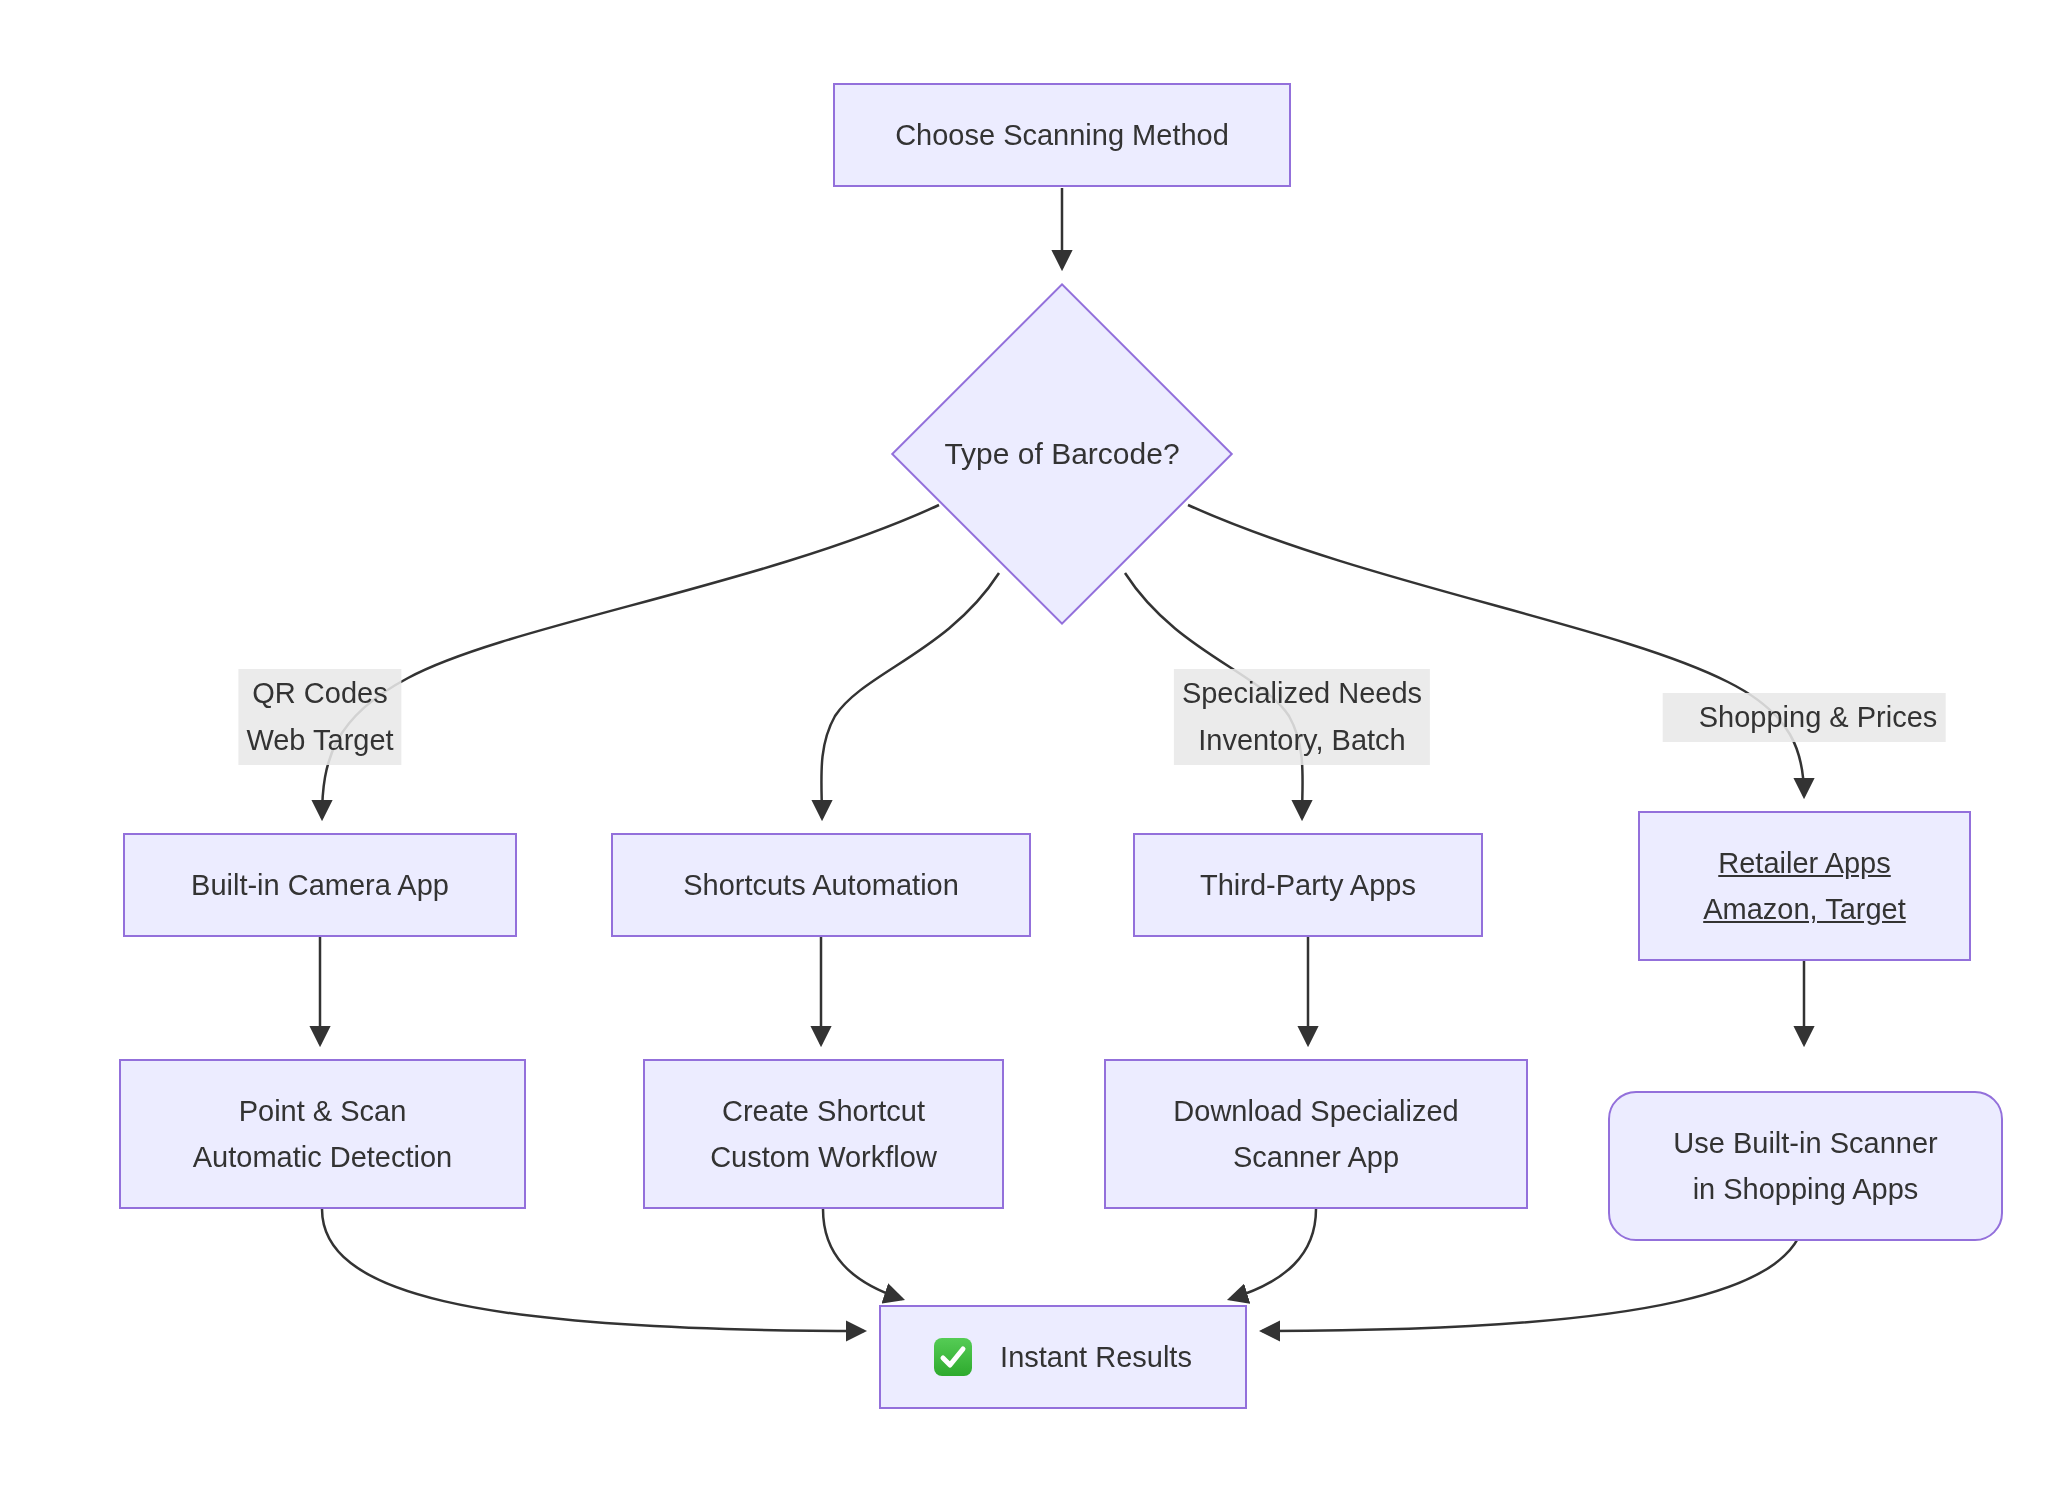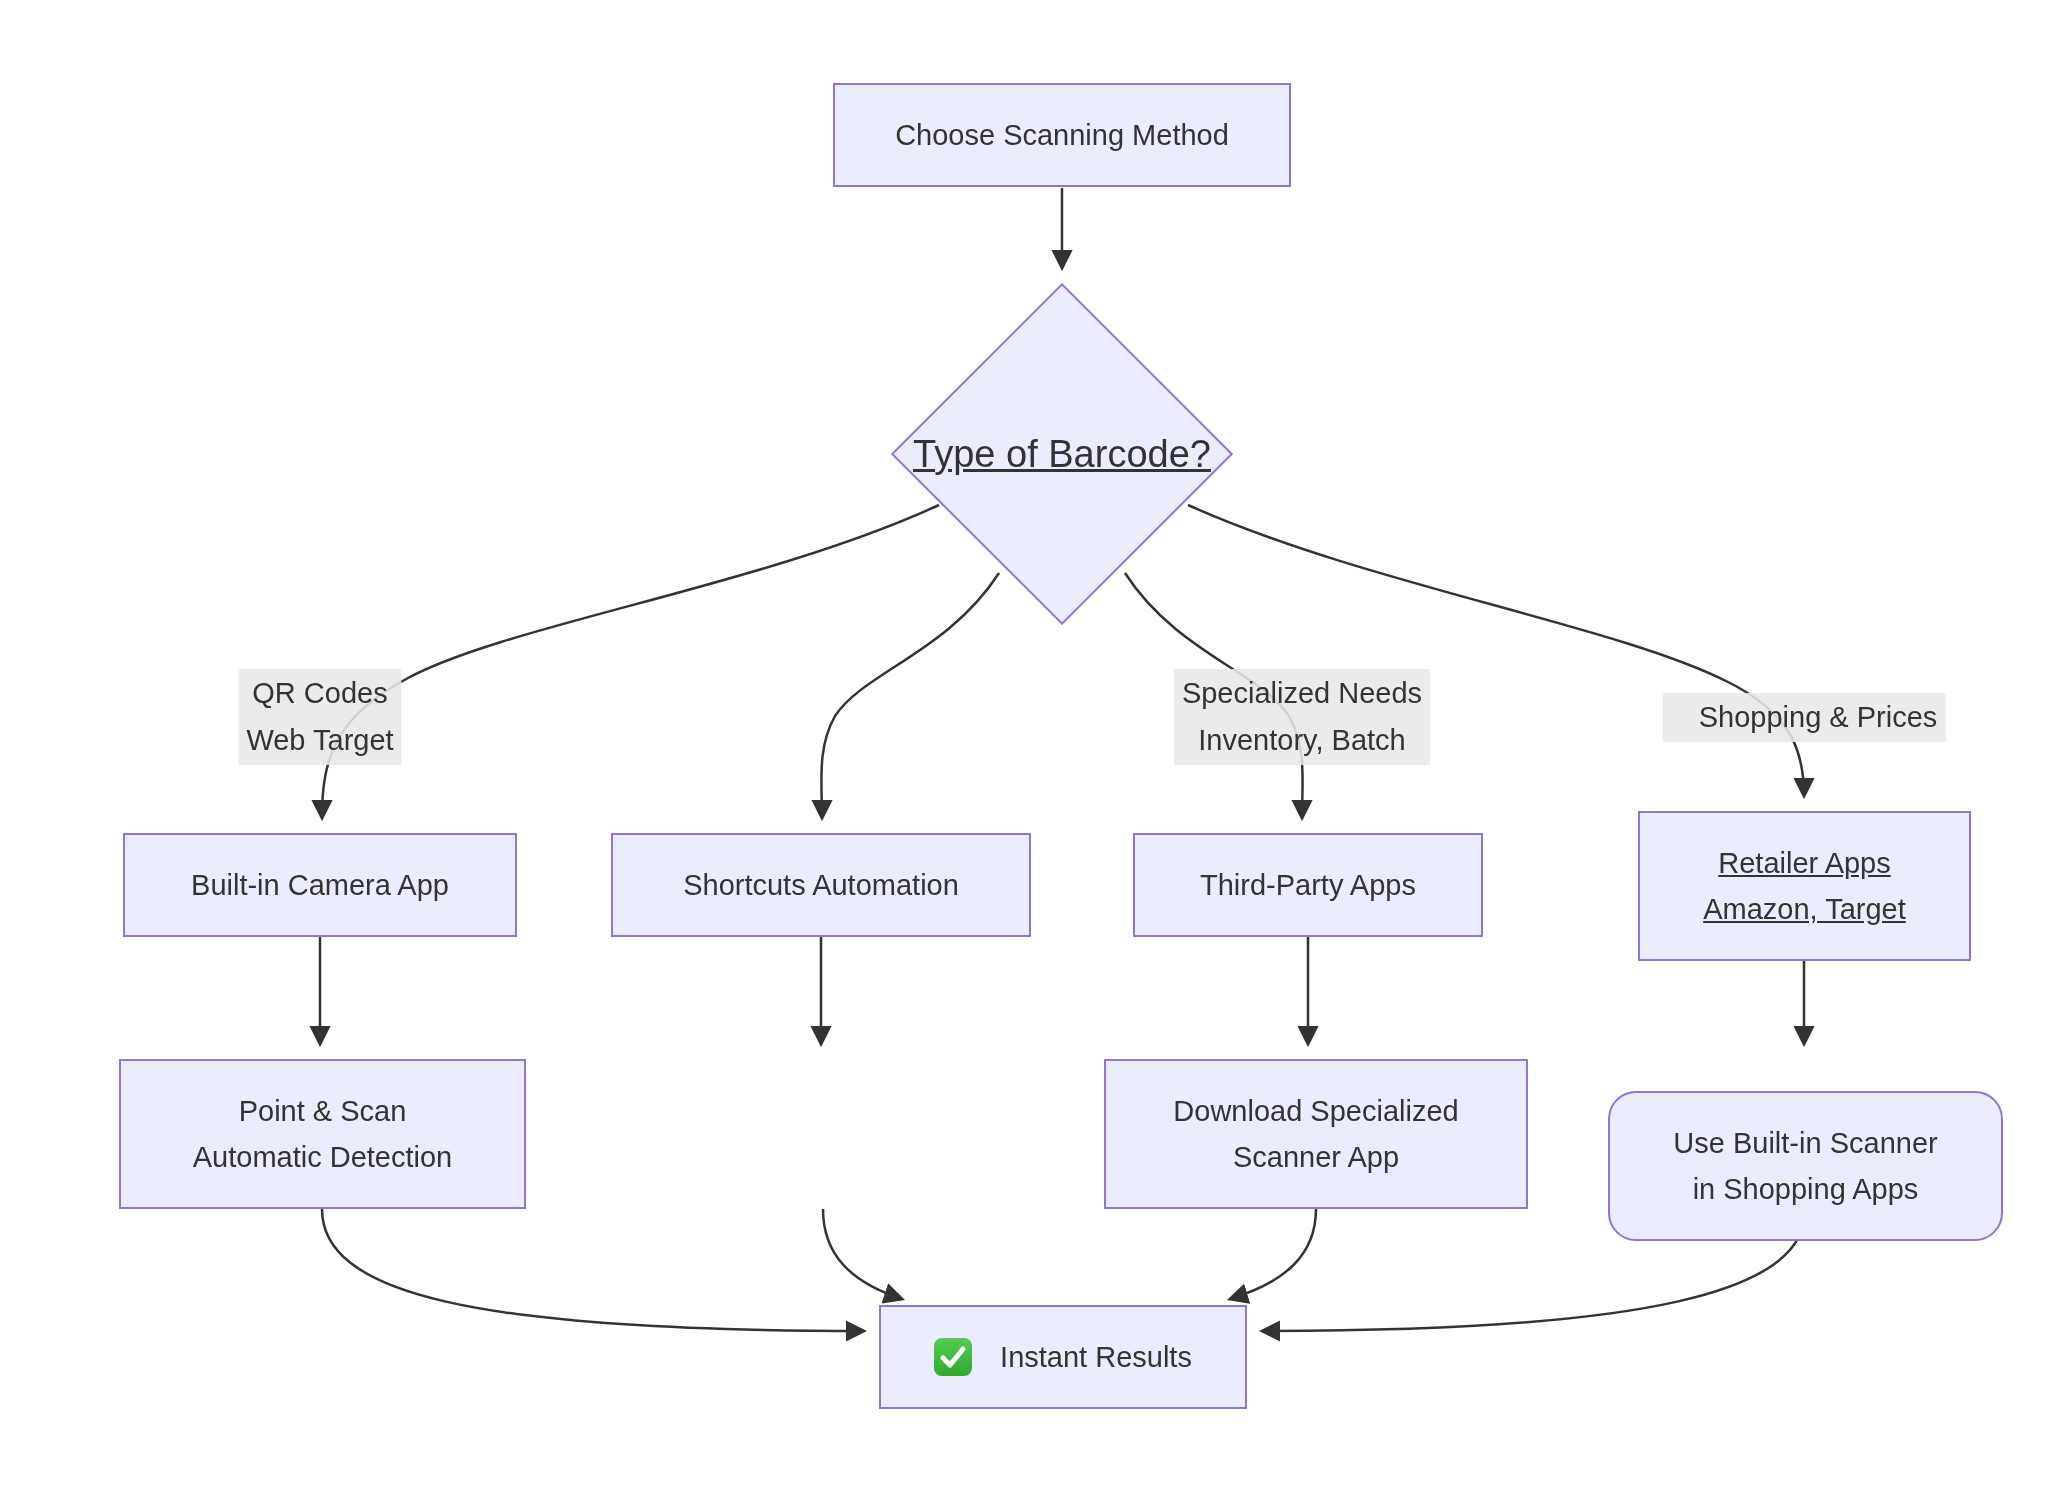--- a/index.html
+++ b/index.html
@@ -60,23 +60,22 @@
     transform: rotate(45deg);
     box-sizing: border-box;
   }
   .diamond-text {
     position: absolute;
     left: 0; top: 0;
     width: 100%; height: 100%;
     display: flex;
     align-items: center;
     justify-content: center;
-    font-size: 38px;
+    font-size: 30px;
     color: #333333;
-    text-decoration: underline;
   }
   .edge-label {
     position: absolute;
     transform: translateX(-50%);
     background: rgba(232,232,232,0.88);
     font-size: 29px;
     line-height: 47px;
     text-align: center;
     padding: 1px 8px;
     white-space: nowrap;
@@ -159,20 +158,24 @@
   </div>
   <div class="node" style="left:1602px; top:811px; width:333px; height:150px;text-decoration:underline;">
     <span>Retailer Apps</span>
     <span>Amazon, Target</span>
   </div>
 
   <div class="node" style="left:83px; top:1059px; width:407px; height:150px;">
     <span>Point &amp; Scan</span>
     <span>Automatic Detection</span>
   </div>
+  <div class="node" style="left:607px; top:1059px; width:361px; height:150px;">
+    <span>Create Shortcut</span>
+    <span>Custom Workflow</span>
+  </div>
   <div class="node" style="left:1068px; top:1059px; width:424px; height:150px;">
     <span>Download Specialized</span>
     <span>Scanner App</span>
   </div>
   <div class="node" style="left:1572px; top:1091px; width:395px; height:150px;border-radius:28px;">
     <span>Use Built-in Scanner</span>
     <span>in Shopping Apps</span>
   </div>
 
   <div class="node" style="left:843px; top:1305px; width:368px; height:104px;">

